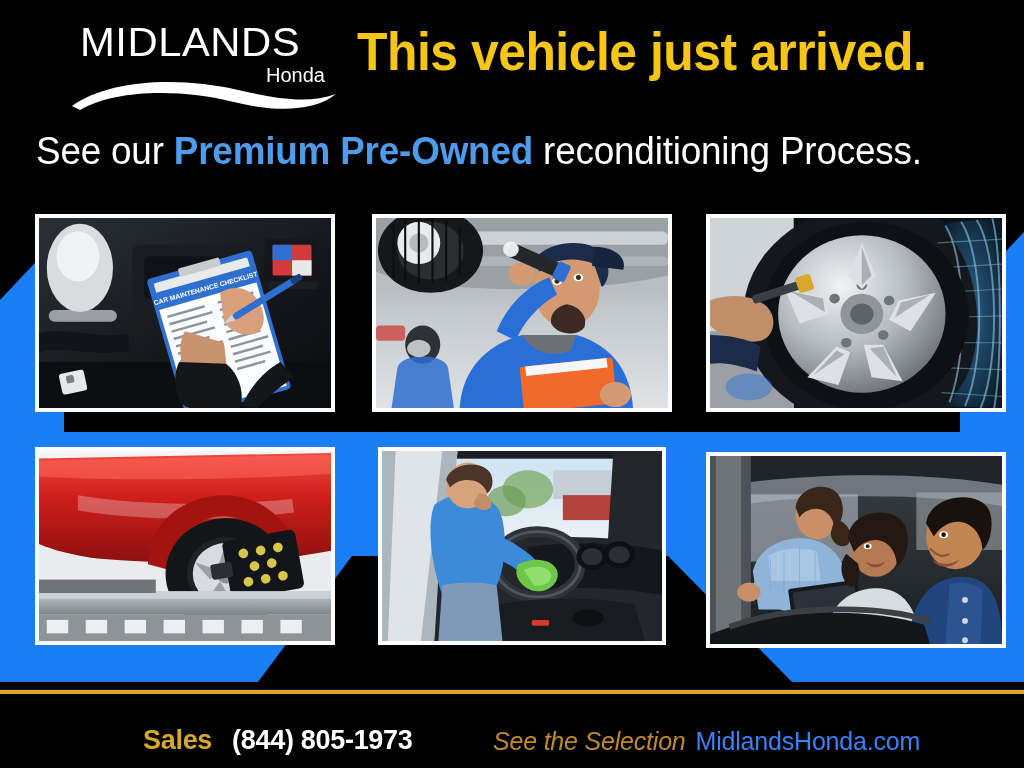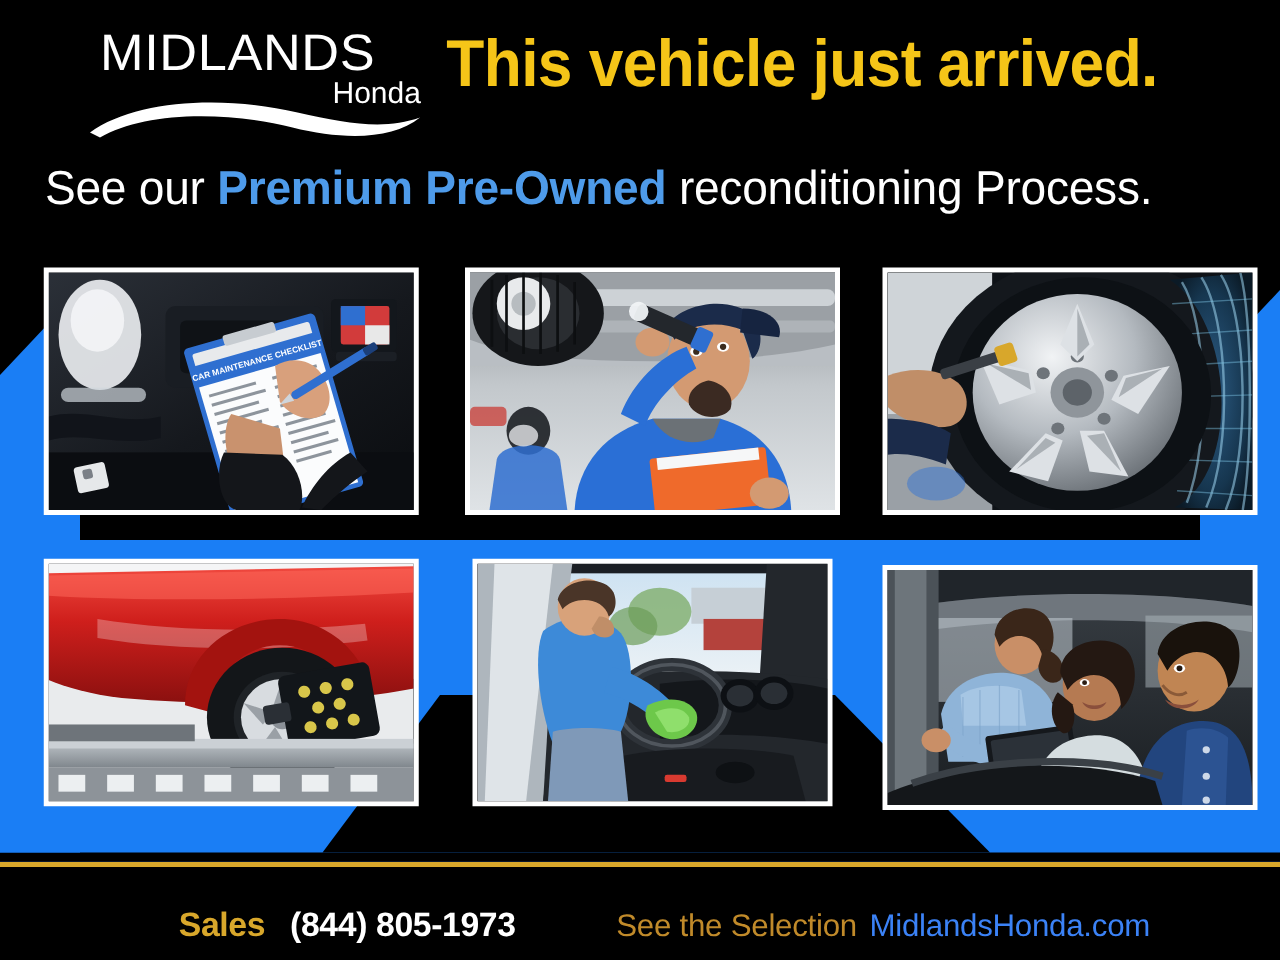--- a/index.html
+++ b/index.html
@@ -63,21 +63,21 @@
     line-height: 44px;
     white-space: nowrap;
     transform: scaleX(1.02);
     transform-origin: left top;
   }
   .logo-honda {
     position: absolute;
     left: 198px;
     top: 44px;
     color: #ffffff;
-    font-size: 24px;
+    font-size: 20px;
     font-weight: 400;
     line-height: 22px;
     white-space: nowrap;
   }
   .logo-swoosh {
     position: absolute;
     left: 0px;
     top: 52px;
     width: 280px;
     height: 40px;
@@ -165,21 +165,21 @@
     position: absolute;
     left: 493px;
     top: 25px;
     font-size: 25px;
     line-height: 32px;
     white-space: nowrap;
     letter-spacing: -0.2px;
   }
   .gold { color: #D8A72B; }
   .white { color: #ffffff; }
-  .sel-label { color: #C08A2A; font-weight: 400; }
+  .sel-label { color: #C08A2A; font-weight: 400; font-style: italic; }
   .sel-url { color: #3b82f6; font-weight: 400; }
 </style>
 </head>
 <body>
 
 <div id="ad">
 
   <svg class="blue-band" viewBox="0 0 1024 700" preserveAspectRatio="none">
     <path id="blueShape" fill="#1A7EF5" d="
       M 0,296

